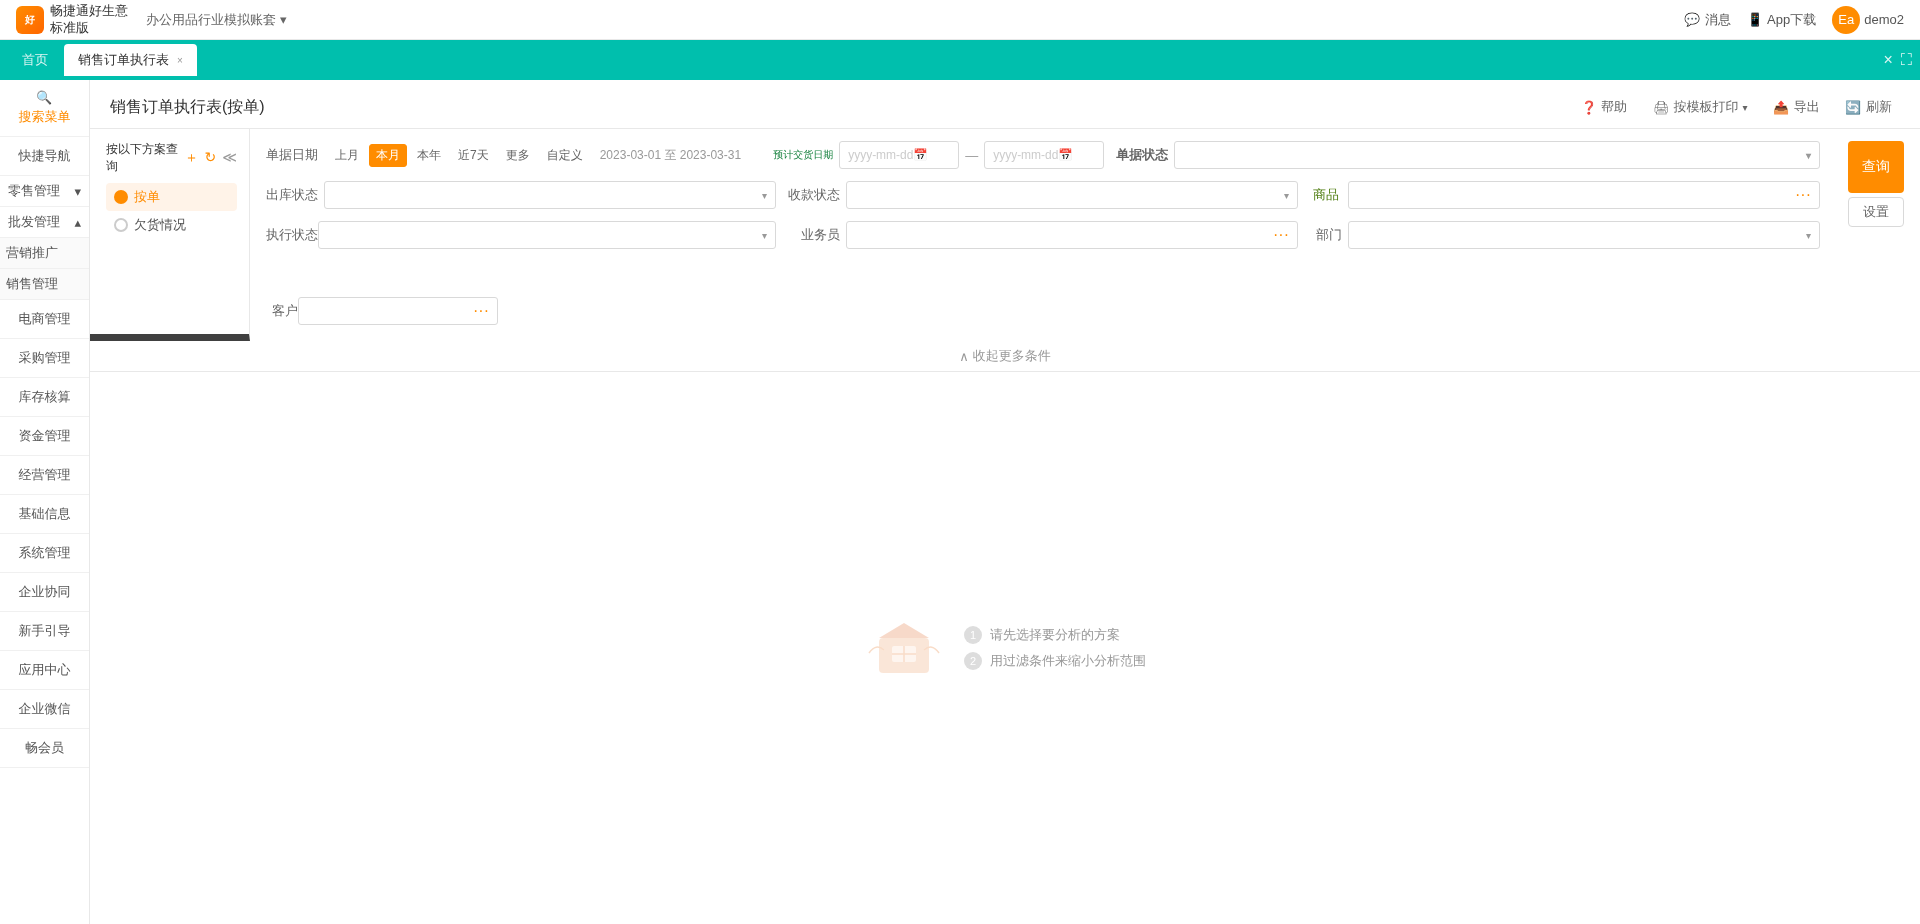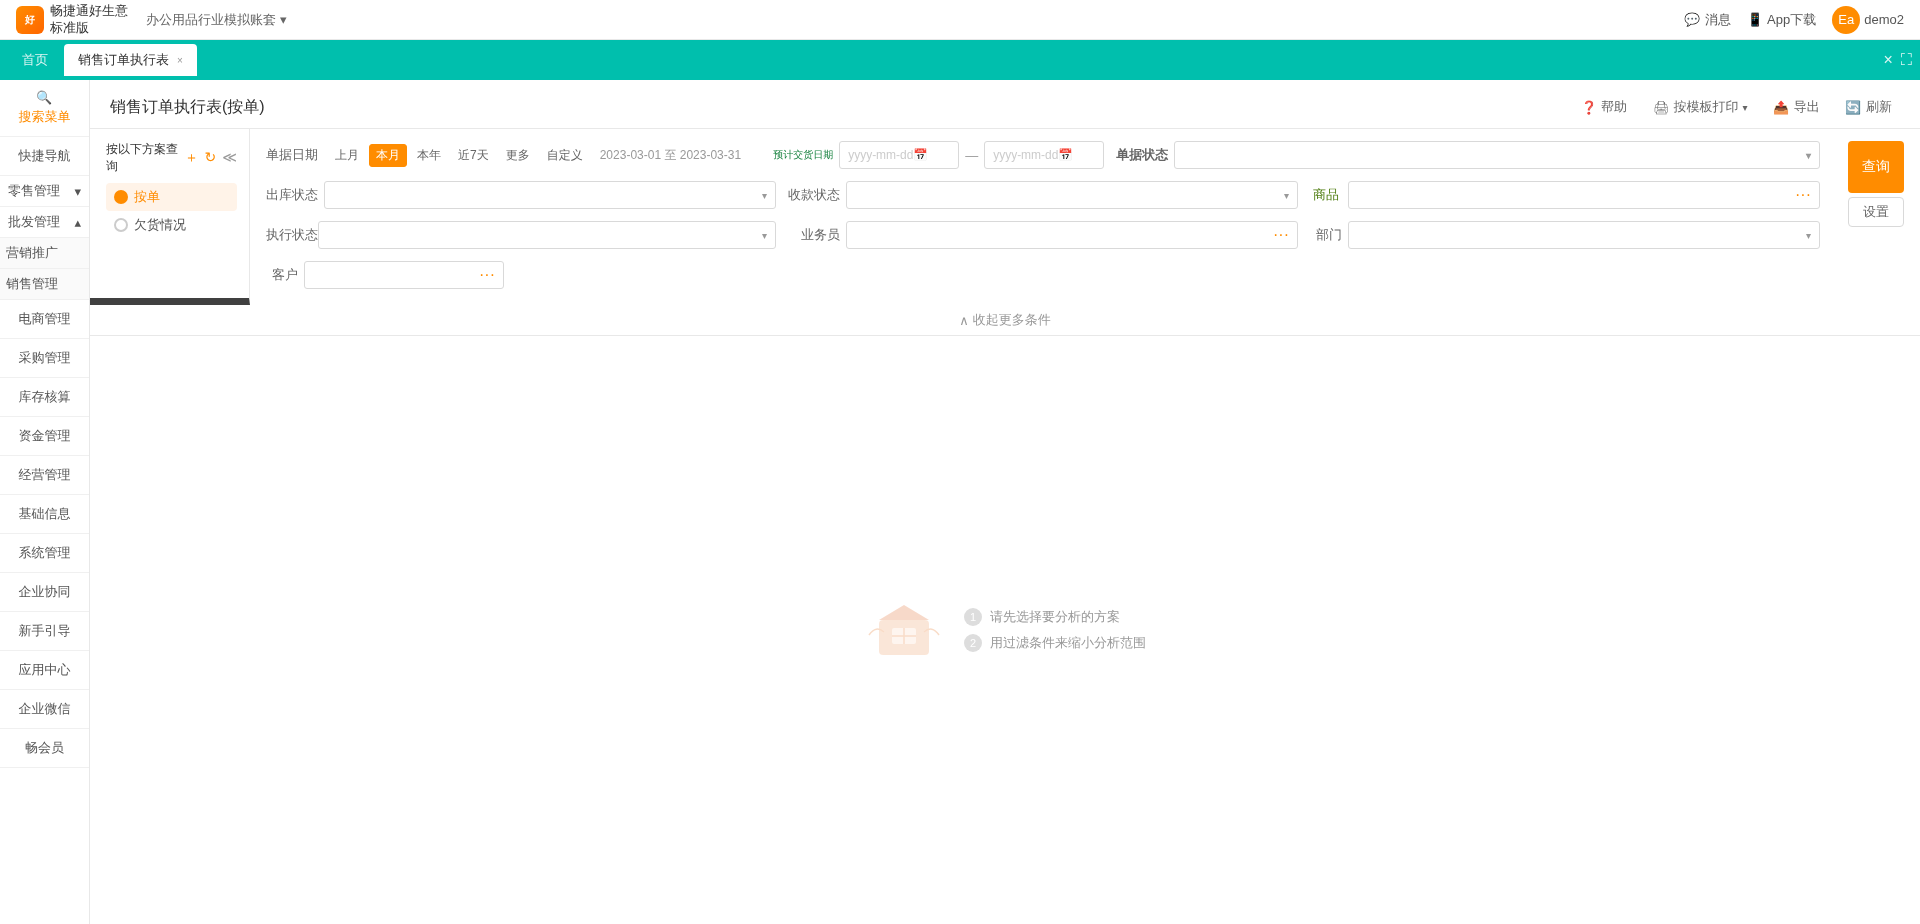--- a/index.html
+++ b/index.html
@@ -388,21 +388,21 @@
               <div style="display:flex;align-items:center;gap:6px;flex:1;">
                 <span style="color:#666;font-size:13px;white-space:nowrap;min-width:32px;text-align:right;">部门</span>
                 <div style="flex:1;height:28px;border:1px solid #d9d9d9;border-radius:3px;padding:0 8px;display:flex;align-items:center;justify-content:space-between;cursor:pointer;">
                   <span></span>
                   <span style="color:#999;font-size:10px;">▾</span>
                 </div>
               </div>
             </div>
 
             <div style="display:flex;align-items:center;gap:12px;margin-bottom:12px;">
-              <div style="display:flex;align-items:center;gap:6px;">
+              <div style="display:flex;align-items:center;gap:0;margin-top:36px;">
                 <span style="color:#666;font-size:13px;white-space:nowrap;min-width:32px;text-align:right;">客户</span>
                 <div style="width:200px;height:28px;border:1px solid #d9d9d9;border-radius:3px;padding:0 8px;display:flex;align-items:center;justify-content:space-between;cursor:pointer;">
                   <span></span>
                   <span style="color:#ff8c00;font-size:16px;">···</span>
                 </div>
               </div>
             </div>
           </div>
 
           <div style="position:absolute;right:16px;top:12px;display:flex;flex-direction:column;gap:4px;">

